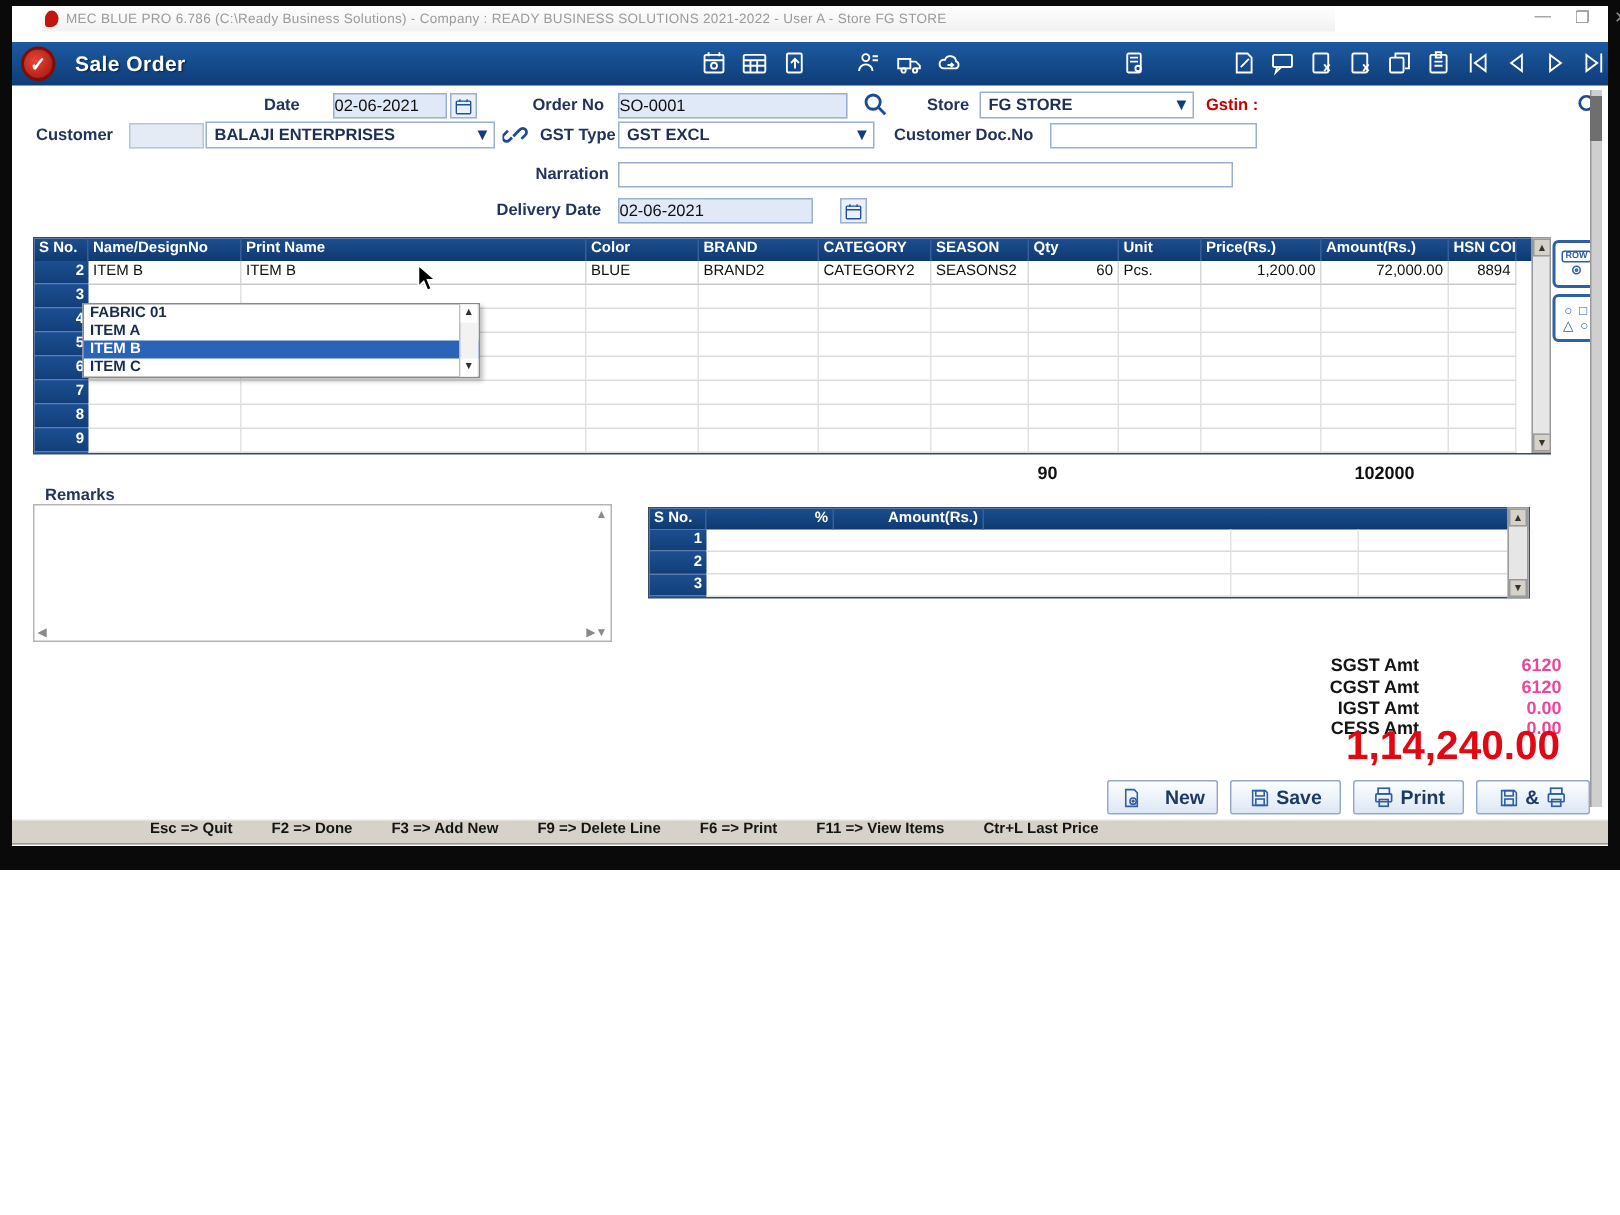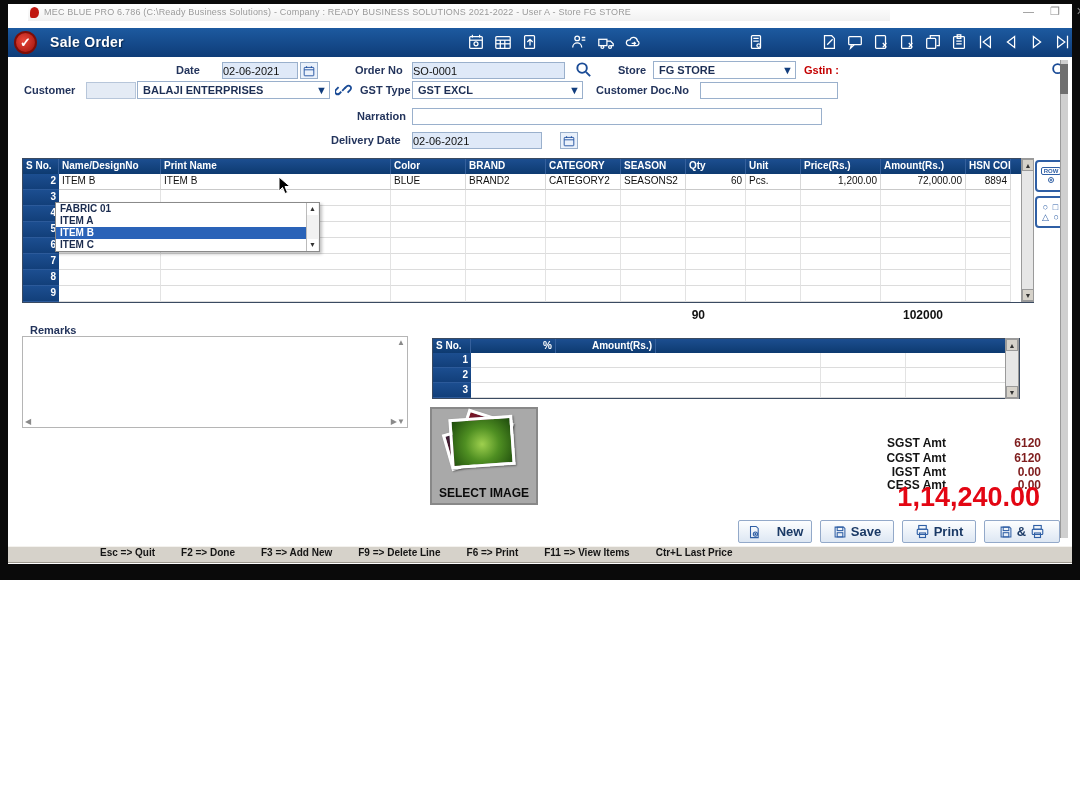--- a/index.html
+++ b/index.html
@@ -74,21 +74,21 @@
   .photo { position:absolute; border:3px solid #fff; box-shadow:1px 1px 2px rgba(0,0,0,.4); }
   .imglabel { position:absolute; bottom:3px; width:100%; text-align:center; font-size:12px; font-weight:bold; color:#0a0a0a; }
 
   
   .infobox { position:absolute; left:14px; top:461px; width:398px; height:70px; border:1px solid #b9b9b9; border-radius:3px; background:#fff; }
   .legend { position:absolute; left:10px; top:-6px; background:#fff; padding:0 4px; font-size:10px; font-weight:bold; color:#2331c8; }
   .infoline { position:absolute; font-size:9.5px; color:#45535f; font-weight:bold; letter-spacing:.2px; }
 
   
   .taxlabel { position:absolute; width:120px; text-align:right; font-size:12px; font-weight:bold; color:#141414; }
-  .taxval { position:absolute; width:95px; text-align:right; font-size:12px; font-weight:bold; color:#7f1d1d; }
+  .taxval { position:absolute; width:95px; text-align:right; font-size:12px; font-weight:bold; color:#ec4899; }
   .grandtotal { position:absolute; right:32px; top:478px; font-size:27px; font-weight:bold; color:#e30613; }
 
   
   .abtn { position:absolute; top:516px; height:23px; background:linear-gradient(#fdfeff,#dde7f3); border:1px solid #93a9c9; border-radius:2px; display:flex; align-items:center; justify-content:center; gap:4px; font-size:13px; font-weight:bold; color:#1b3a66; cursor:pointer; }
   .abtn svg { stroke:#2f5fa5; fill:none; stroke-width:1.5; }
 
   
   .statusbar { position:absolute; left:0; top:542px; width:1064px; height:17px; background:#d6d2ca; border-top:1px solid #f4f2ee; box-shadow:inset 0 -1px 0 #9d988e; display:flex; align-items:flex-start; }
   .statusbar span { font-size:10px; font-weight:bold; color:#151515; margin-right:26px; white-space:nowrap; }
   .statusbar span:first-child { margin-left:92px; }
@@ -482,26 +482,20 @@
             <div class="cell b1 emptycell"></div>
             <div class="cell b2 emptycell"></div>
             <div class="cell b3 emptycell"></div>
           </div>
       </div>
       <div class="abs" style="left:997px; top:334px; width:14px; height:61px; background:#e6e6e6; border:1px solid #9a9a9a;">
         <div class="sarr" style="top:0;">▲</div>
         <div class="sarr" style="bottom:0;">▼</div>
       </div>
 
-      <div class="imgbox">
-        <div class="photo" style="left:30px; top:6px; width:48px; height:36px; background:linear-gradient(135deg,#7a1020,#2a4f86); transform:rotate(18deg);"></div>
-        <div class="photo" style="left:14px; top:18px; width:50px; height:38px; background:linear-gradient(45deg,#5a0d18,#17335c); transform:rotate(-16deg);"></div>
-        <div class="photo" style="left:18px; top:8px; width:64px; height:50px; background:radial-gradient(circle at 50% 55%, #9ed04e 0%, #4f8f22 45%, #1d4a0c 100%); transform:rotate(-4deg);"></div>
-        <div class="imglabel">SELECT IMAGE</div>
-      </div>
 
 
       <div class="taxlabel" style="left:818px; top:432px;">SGST Amt</div>
       <div class="taxval" style="left:938px; top:432px;">6120</div>
       <div class="taxlabel" style="left:818px; top:447px;">CGST Amt</div>
       <div class="taxval" style="left:938px; top:447px;">6120</div>
       <div class="taxlabel" style="left:818px; top:461px;">IGST Amt</div>
       <div class="taxval" style="left:938px; top:461px;">0.00</div>
       <div class="taxlabel" style="left:818px; top:474px;">CESS Amt</div>
       <div class="taxval" style="left:938px; top:474px;">0.00</div>

